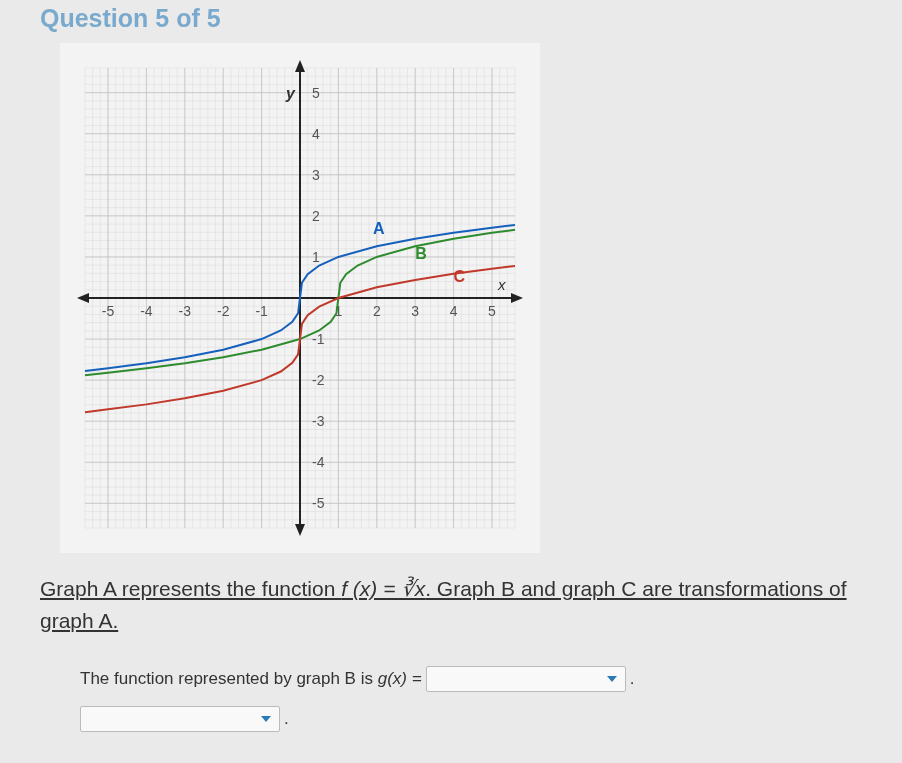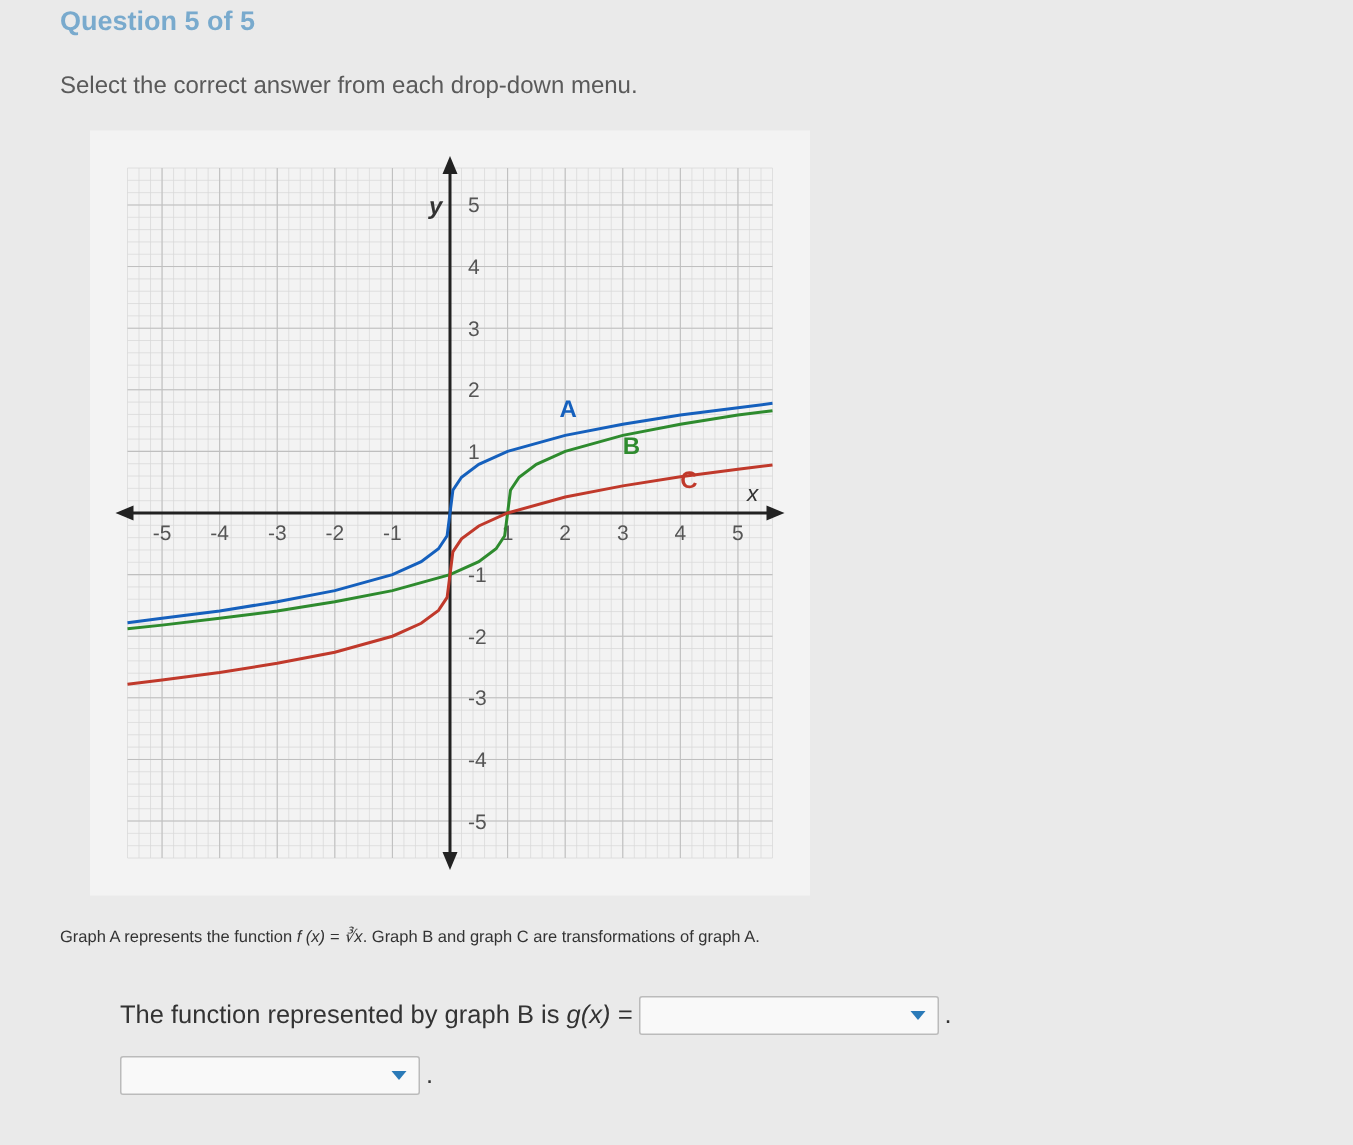--- a/index.html
+++ b/index.html
@@ -10,42 +10,43 @@
     background: #e8e8e8;
     color: #333;
     width: 902px;
   }
   .container {
     background: #eaeaea;
     padding: 0 20px 20px 40px;
   }
   .question-header {
     color: #4a90c2;
-    font-size: 18px;
+    font-size: 25px;
     font-weight: 600;
     padding: 4px 0 10px 0;
     opacity: 0.7;
   }
   .instruction {
     color: #5a5a5a;
     font-size: 16px;
     margin: 14px 0 20px 0;
   }
   .chart-wrap {
     margin-left: 20px;
   }
   svg.chart {
     background: #f3f3f3;
     display: block;
   }
   .descr {
     color: #333;
-    font-size: 11px;
+    font-size: 21px;
     margin: 20px 0 30px 0;
     line-height: 1.5;
+    text-decoration: underline;
   }
   .answers {
     margin-left: 40px;
     font-size: 17px;
     color: #333;
   }
   .answers .row {
     display: flex;
     align-items: center;
     gap: 4px;
@@ -72,21 +73,20 @@
     border-top: 6px solid #2a7ab8;
   }
   .fx { font-style: italic; }
 </style>
 </head>
 <body>
 
 <div class="container">
   <div class="question-header">Question 5 of 5</div>
 
-  <div class="instruction">Select the correct answer from each drop-down menu.</div>
 
   <div class="chart-wrap">
     <svg class="chart" width="480" height="510" viewBox="0 0 480 510" id="chart-svg">
         <line x1="25" y1="485" x2="25" y2="25" stroke="#d8d8d8" stroke-width="0.5"></line>
         <line x1="32.6785714285714" y1="485" x2="32.6785714285714" y2="25" stroke="#d8d8d8" stroke-width="0.5"></line>
         <line x1="40.35714285714284" y1="485" x2="40.35714285714284" y2="25" stroke="#d8d8d8" stroke-width="0.5"></line>
         <line x1="48.03571428571428" y1="485" x2="48.03571428571428" y2="25" stroke="#d8d8d8" stroke-width="0.5"></line>
         <line x1="55.71428571428571" y1="485" x2="55.71428571428571" y2="25" stroke="#d8d8d8" stroke-width="0.5"></line>
         <line x1="63.392857142857146" y1="485" x2="63.392857142857146" y2="25" stroke="#d8d8d8" stroke-width="0.5"></line>
         <line x1="71.07142857142856" y1="485" x2="71.07142857142856" y2="25" stroke="#d8d8d8" stroke-width="0.5"></line>

